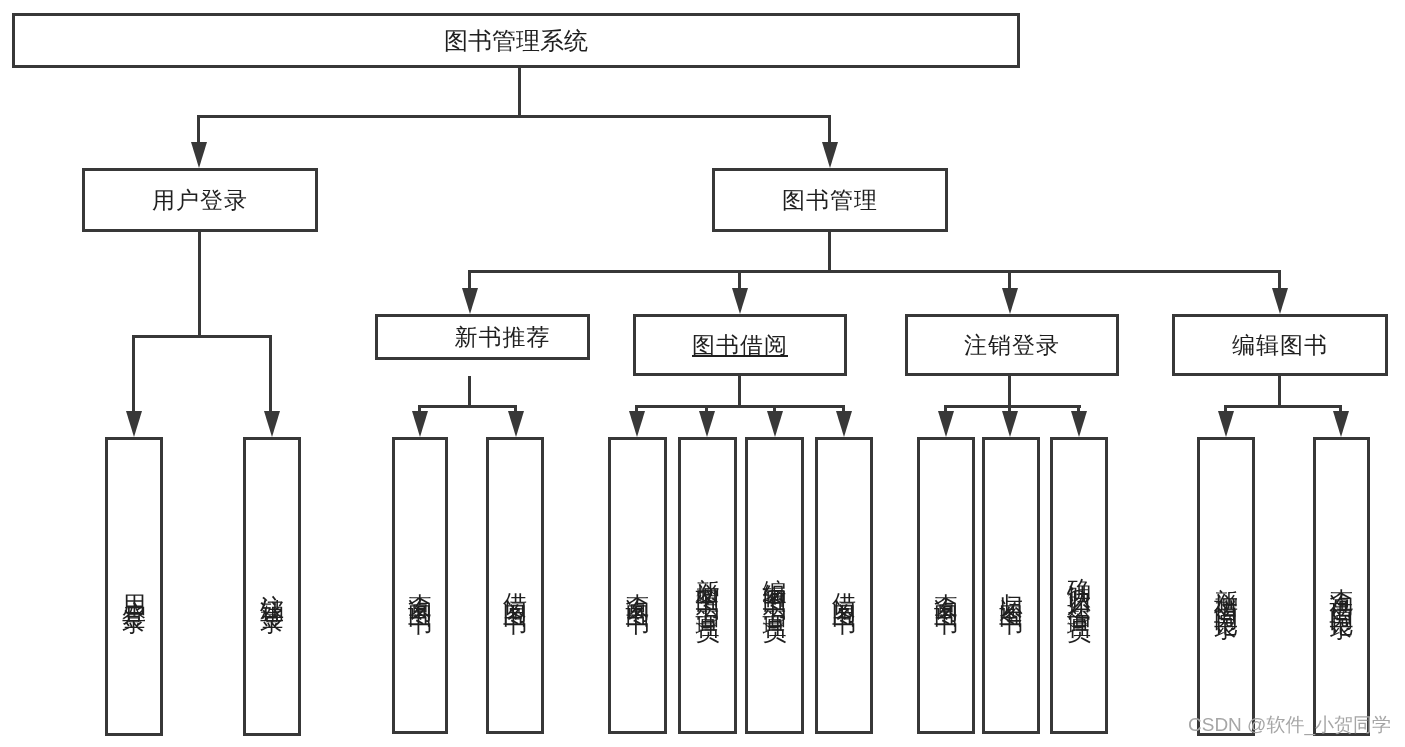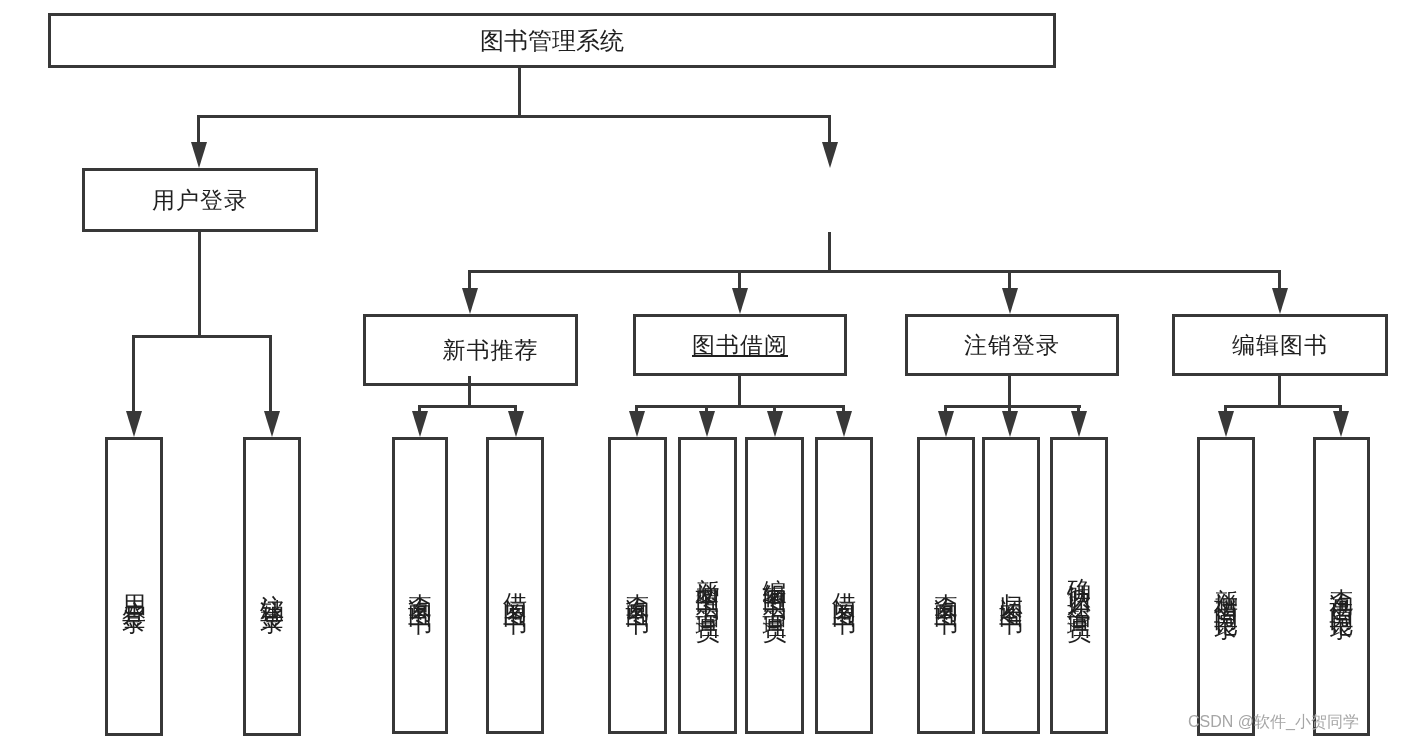--- a/index.html
+++ b/index.html
@@ -41,40 +41,43 @@
     position: absolute;
     width: 0; height: 0;
     border-left: 8px solid transparent;
     border-right: 8px solid transparent;
     border-top: 26px solid var(--line);
   }
   .watermark {
     position: absolute;
     left: 1188px;
     top: 712px;
-    font-size: 16px;
+    font-size: 19px;
     color: var(--watermark);
     white-space: nowrap;
   }
 </style>
 </head>
 <body>
 
 <div class="canvas">
 
-  <div class="box" style="left:12px; top:13px; width:1008px; height:55px;margin-left:36px;">
+  <div class="box" style="left:12px; top:13px; width:1008px; height:55px;">
     <span class="title-label">图书管理系统</span>
   </div>
 
   <div class="box" style="left:82px; top:168px; width:236px; height:64px;">
     <span class="h-label">用户登录</span>
   </div>
 
-
-  <div class="box" style="left:363px; top:314px; width:215px; height:72px;padding-left:40px;">
+  <div class="box" style="left:712px; top:168px; width:236px; height:64px;">
+    <span class="h-label">图书管理</span>
+  </div>
+
+  <div class="box" style="left:375px; top:314px; width:215px; height:46px;padding-left:40px;">
     <span class="h-label">新书推荐</span>
   </div>
 
   <div class="box" style="left:633px; top:314px; width:214px; height:62px;text-decoration:underline;">
     <span class="h-label">图书借阅</span>
   </div>
 
   <div class="box" style="left:905px; top:314px; width:214px; height:62px;">
     <span class="h-label">注销登录</span>
   </div>

